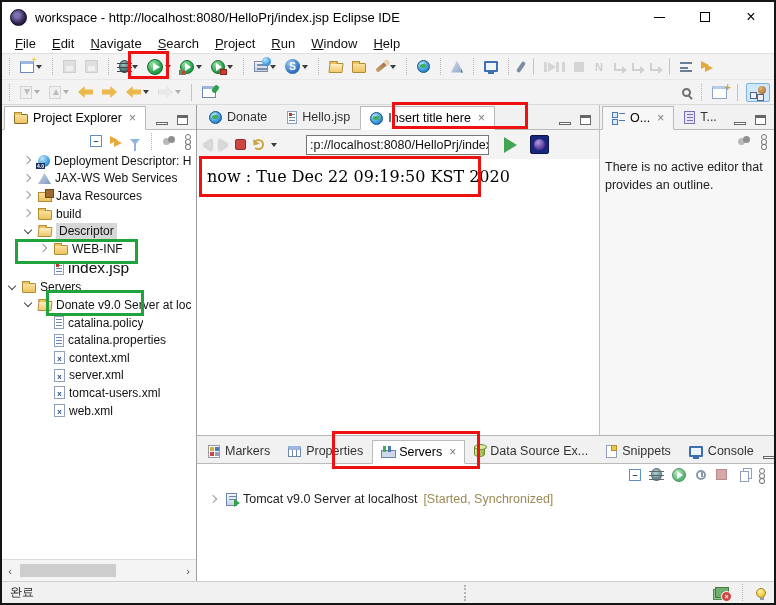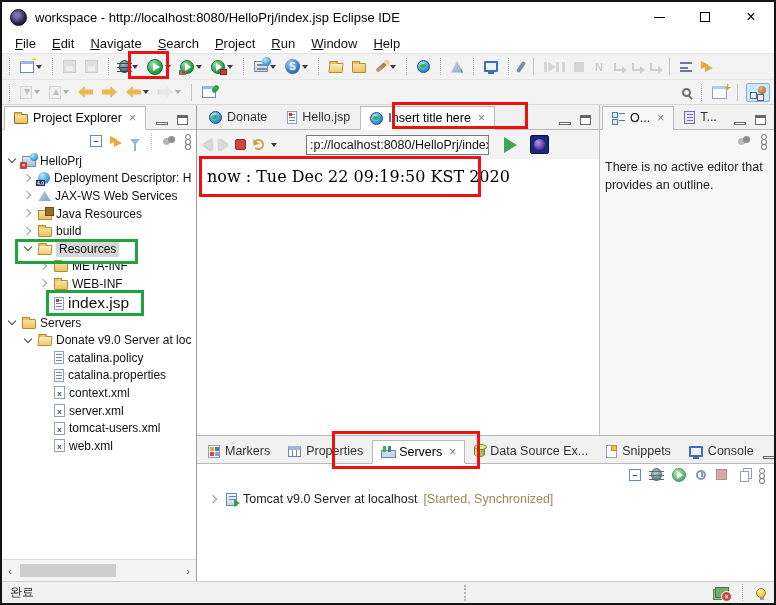--- a/index.html
+++ b/index.html
@@ -397,27 +397,20 @@
     </div>
     <div class="lp-toolbar">
       <span class="ico i-collapse">–</span>
       <span class="ico i-yswap"></span>
       <span class="ico i-funnel"></span>
       <span class="sep"></span>
       <span class="ico i-circles"></span>
       <span class="ico i-vdots"></span>
     </div>
     <div class="tree">
-      <div class="trow lv0">
-          <span class="chevslot">
-            <span class="chev-open"></span>
-          </span>
-          <span class="ico i-proj"></span>
-          <span class="tlabel">HelloPrj</span>
-        </div>
       <div class="trow lv1">
           <span class="chevslot">
             <span class="chev-closed"></span>
           </span>
           <span class="ico i-dd40"></span>
           <span class="tlabel">Deployment Descriptor: H</span>
         </div>
       <div class="trow lv1">
           <span class="chevslot">
             <span class="chev-closed"></span>
@@ -437,28 +430,21 @@
             <span class="chev-closed"></span>
           </span>
           <span class="ico i-folder"></span>
           <span class="tlabel">build</span>
         </div>
       <div class="trow lv1">
           <span class="chevslot">
             <span class="chev-open"></span>
           </span>
           <span class="ico i-folder open"></span>
-          <span class="tlabel selected">Resources</span>
-        </div>
-      <div class="trow lv2">
-          <span class="chevslot">
-            <span class="chev-closed"></span>
-          </span>
-          <span class="ico i-folder"></span>
-          <span class="tlabel">META-INF</span>
+          <span class="tlabel selected">Descriptor</span>
         </div>
       <div class="trow lv2">
           <span class="chevslot">
             <span class="chev-closed"></span>
           </span>
           <span class="ico i-folder"></span>
           <span class="tlabel">WEB-INF</span>
         </div>
       <div class="trow lv2" style="height:21px">
           <span class="chevslot"></span>

